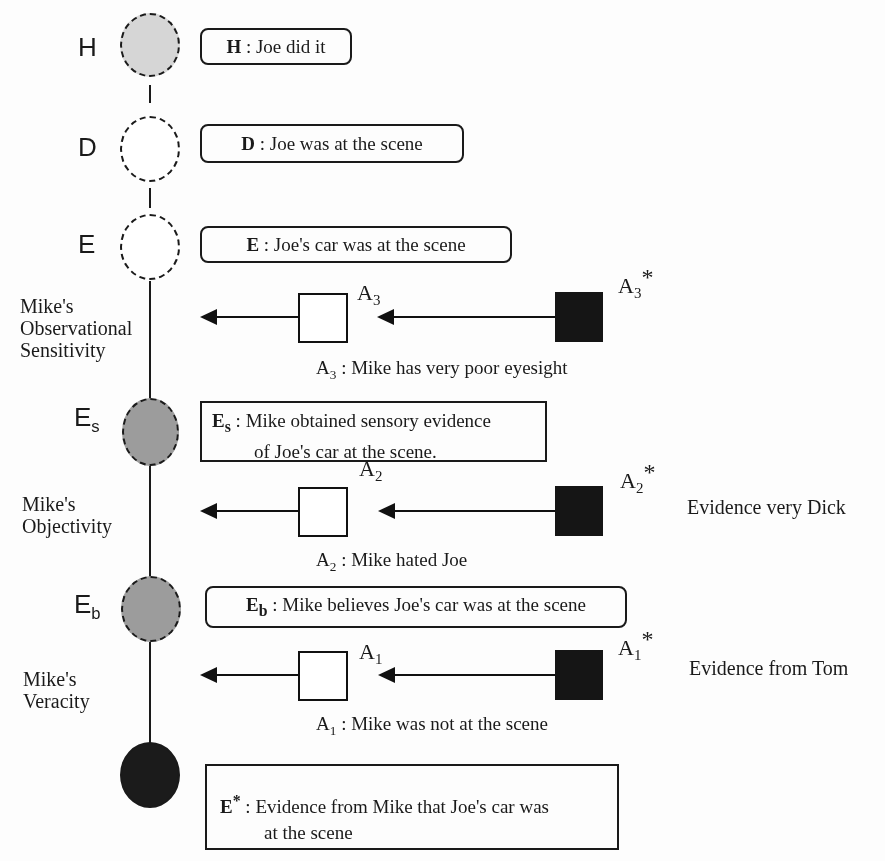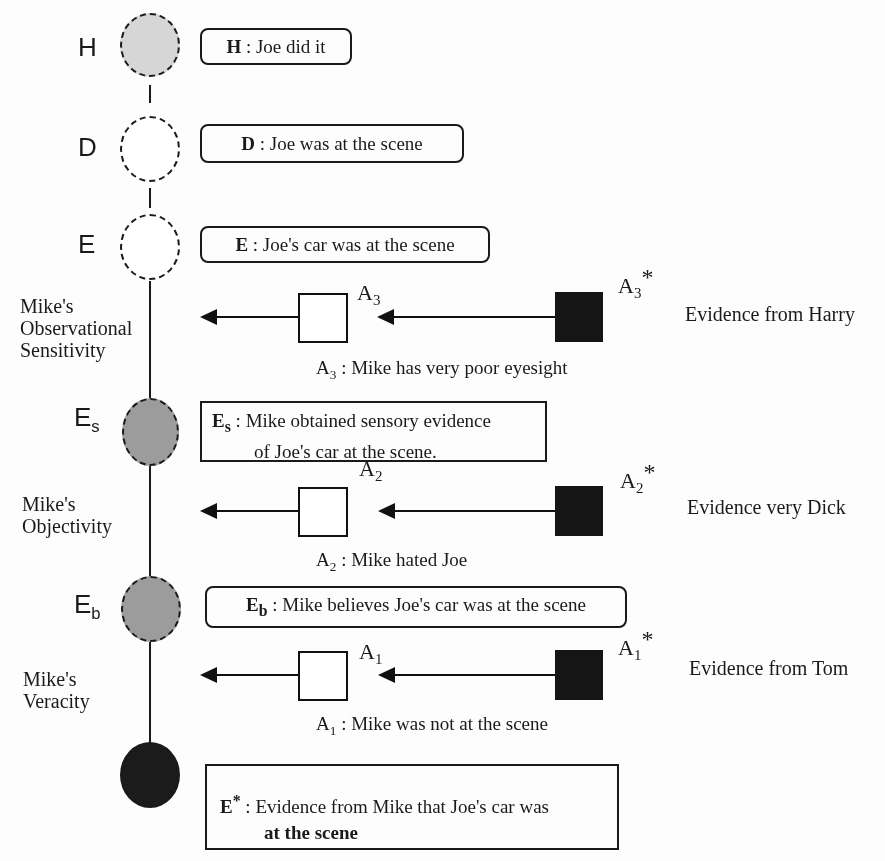--- a/index.html
+++ b/index.html
@@ -76,31 +76,31 @@
   <div class="nletter" style="left:78px;top:231px;"><span>E</span></div>
   <div class="nletter" style="left:74px;top:404px;"><span>E</span><sub>s</sub></div>
   <div class="nletter" style="left:56px;top:591px;margin-left:18px;"><span>E</span><sub>b</sub></div>
 
   <div class="nodebox center" style="left:200px;top:28px;width:152px;height:37px;">
     <span><span class="box-id">H</span><span class="sep"> : </span><span>Joe did it</span></span>
   </div>
   <div class="nodebox center" style="left:200px;top:124px;width:264px;height:39px;">
     <span><span class="box-id">D</span><span class="sep"> : </span><span>Joe was at the scene</span></span>
   </div>
-  <div class="nodebox center" style="left:200px;top:226px;width:290px;height:37px;">
+  <div class="nodebox center" style="left:200px;top:226px;width:312px;height:37px;">
     <span><span class="box-id">E</span><span class="sep"> : </span><span>Joe's car was at the scene</span></span>
   </div>
   <div class="nodebox" style="left:200px;top:401px;width:347px;height:61px;padding:5px 6px 0 10px;line-height:25px;">
     <span><span class="box-id">E</span><sub class="box-id">s</sub><span class="sep"> : </span><span>Mike obtained sensory evidence</span><span class="line2" style="padding-left:42px;">of Joe's car at the scene.</span></span>
   </div>
   <div class="nodebox center" style="left:205px;top:586px;width:422px;height:42px;">
     <span><span class="box-id">E</span><sub class="box-id">b</sub><span class="sep"> : </span><span>Mike believes Joe's car was at the scene</span></span>
   </div>
   <div class="nodebox" style="left:205px;top:764px;width:414px;height:86px;padding:22px 6px 0 13px;line-height:26px;">
-    <span><span class="box-id">E</span><sup class="box-id star">*</sup><span class="sep"> : </span><span>Evidence from Mike that Joe's car was</span><span class="line2" style="padding-left:44px;font-weight:bold;">at the scene</span></span>
+    <span><span class="box-id">E</span><sup class="box-id star">*</sup><span class="sep"> : </span><span>Evidence from Mike that Joe's car was</span><span class="line2" style="padding-left:44px;">at the scene</span></span>
   </div>
 
   <div class="rolelabel" style="left:20px;top:295px;">
     <span>Mike's</span>
     <span>Observational</span>
     <span>Sensitivity</span>
   </div>
   <div class="rolelabel" style="left:22px;top:493px;">
     <span>Mike's</span>
     <span>Objectivity</span>
@@ -111,21 +111,20 @@
   </div>
 
   <div class="ahead" style="left:200px;top:309px;"></div>
   <div class="aline" style="left:215px;top:316px;width:83px;"></div>
   <div class="sq-white" style="left:298px;top:293px;"></div>
   <div class="sqlabel" style="left:357px;top:282px;"><span>A</span><sub>3</sub></div>
   <div class="ahead" style="left:377px;top:309px;"></div>
   <div class="aline" style="left:392px;top:316px;width:163px;"></div>
   <div class="sq-black" style="left:555px;top:292px;"></div>
   <div class="sqlabel" style="left:618px;top:275px;"><span>A</span><sub>3</sub><sup class="star">*</sup></div>
-  <div class="evidence" style="left:685px;top:303px;">Evidence from Harry</div>
   <div class="caption" style="left:316px;top:357px;"><span>A</span><sub>3</sub><span class="sep"> : </span><span>Mike has very poor eyesight</span></div>
 
   <div class="ahead" style="left:200px;top:503px;"></div>
   <div class="aline" style="left:215px;top:510px;width:83px;"></div>
   <div class="sq-white" style="left:298px;top:487px;"></div>
   <div class="sqlabel" style="left:359px;top:458px;"><span>A</span><sub>2</sub></div>
   <div class="ahead" style="left:378px;top:503px;"></div>
   <div class="aline" style="left:393px;top:510px;width:162px;"></div>
   <div class="sq-black" style="left:555px;top:486px;"></div>
   <div class="sqlabel" style="left:620px;top:470px;"><span>A</span><sub>2</sub><sup class="star">*</sup></div>

